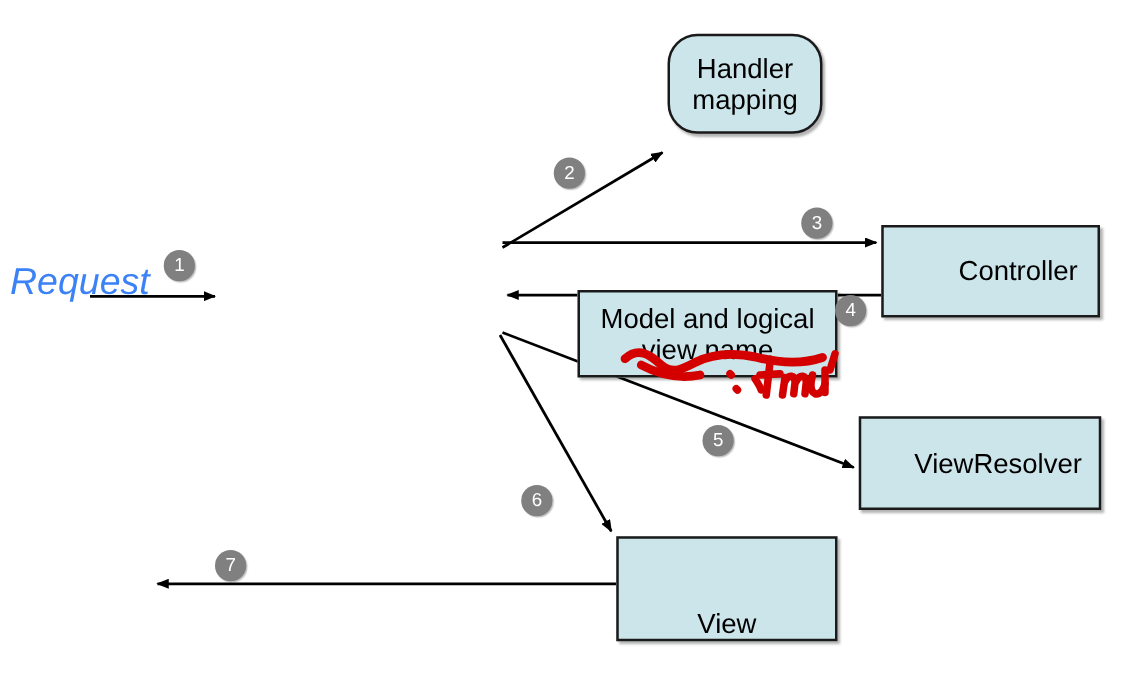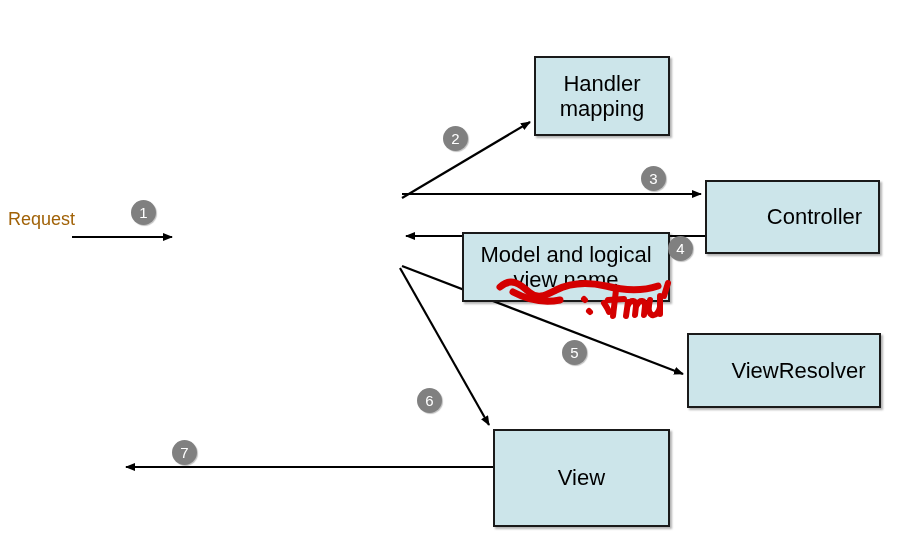--- a/index.html
+++ b/index.html
@@ -43,24 +43,25 @@
     z-index: 2;
   }
   .node-label {
     display: block;
     padding: 0 6px;
     white-space: pre-line;
   }
 
   .plain-label {
     position: absolute;
-    color: #a16207;
-    font-size: 18px;
+    color: #3b82f6;
+    font-size: 30px;
     white-space: nowrap;
     z-index: 2;
+    font-style: italic;
   }
 
   .badge {
     position: absolute;
     width: 25px;
     height: 25px;
     border-radius: 50%;
     background: #808080;
     color: #ffffff;
     font-size: 15px;
@@ -112,40 +113,40 @@
       <path d="M608,300 L624,299"></path>
       <path d="M628,302 L626,316"></path>
       <path d="M628,305 C631,299 636,300 636,306 L635,315"></path>
       <path d="M637,305 C640,299 645,300 645,306 L644,315"></path>
       <path d="M650,300 C648,308 648,313 652,315 C656,316 659,312 660,307"></path>
       <path d="M660,296 L660,314"></path>
       <path d="M668,283 L664,296"></path>
     </g>
   </svg>
 
-  <div class="node" style="left:534px; top:56px; width:136px; height:80px;">
+  <div class="node" style="left:534px; top:27px; width:124px; height:80px;border-radius:24px;">
     <span class="node-label">Handler
 mapping</span>
   </div>
 
 
   <div class="node" style="left:462px; top:208px; width:208px; height:70px; z-index:3;margin-top:24px;">
     <span class="node-label">Model and logical
 view name</span>
   </div>
 
   <div class="node" style="left:705px; top:180px; width:175px; height:74px;padding-left:44px;">
     <span class="node-label">Controller</span>
   </div>
 
   <div class="node" style="left:687px; top:333px; width:194px; height:75px;padding-left:29px;">
     <span class="node-label">ViewResolver</span>
   </div>
 
-  <div class="node" style="left:493px; top:429px; width:177px; height:98px;">
+  <div class="node" style="left:493px; top:429px; width:177px; height:84px;align-items:flex-end;">
     <span class="node-label">View</span>
   </div>
 
   <div class="plain-label" style="left:8px; top:209px;">Request</div>
 
 
   <div class="badge" style="left:131px; top:200px;">1</div>
 
   <div class="badge" style="left:443px; top:126px;">2</div>
 

